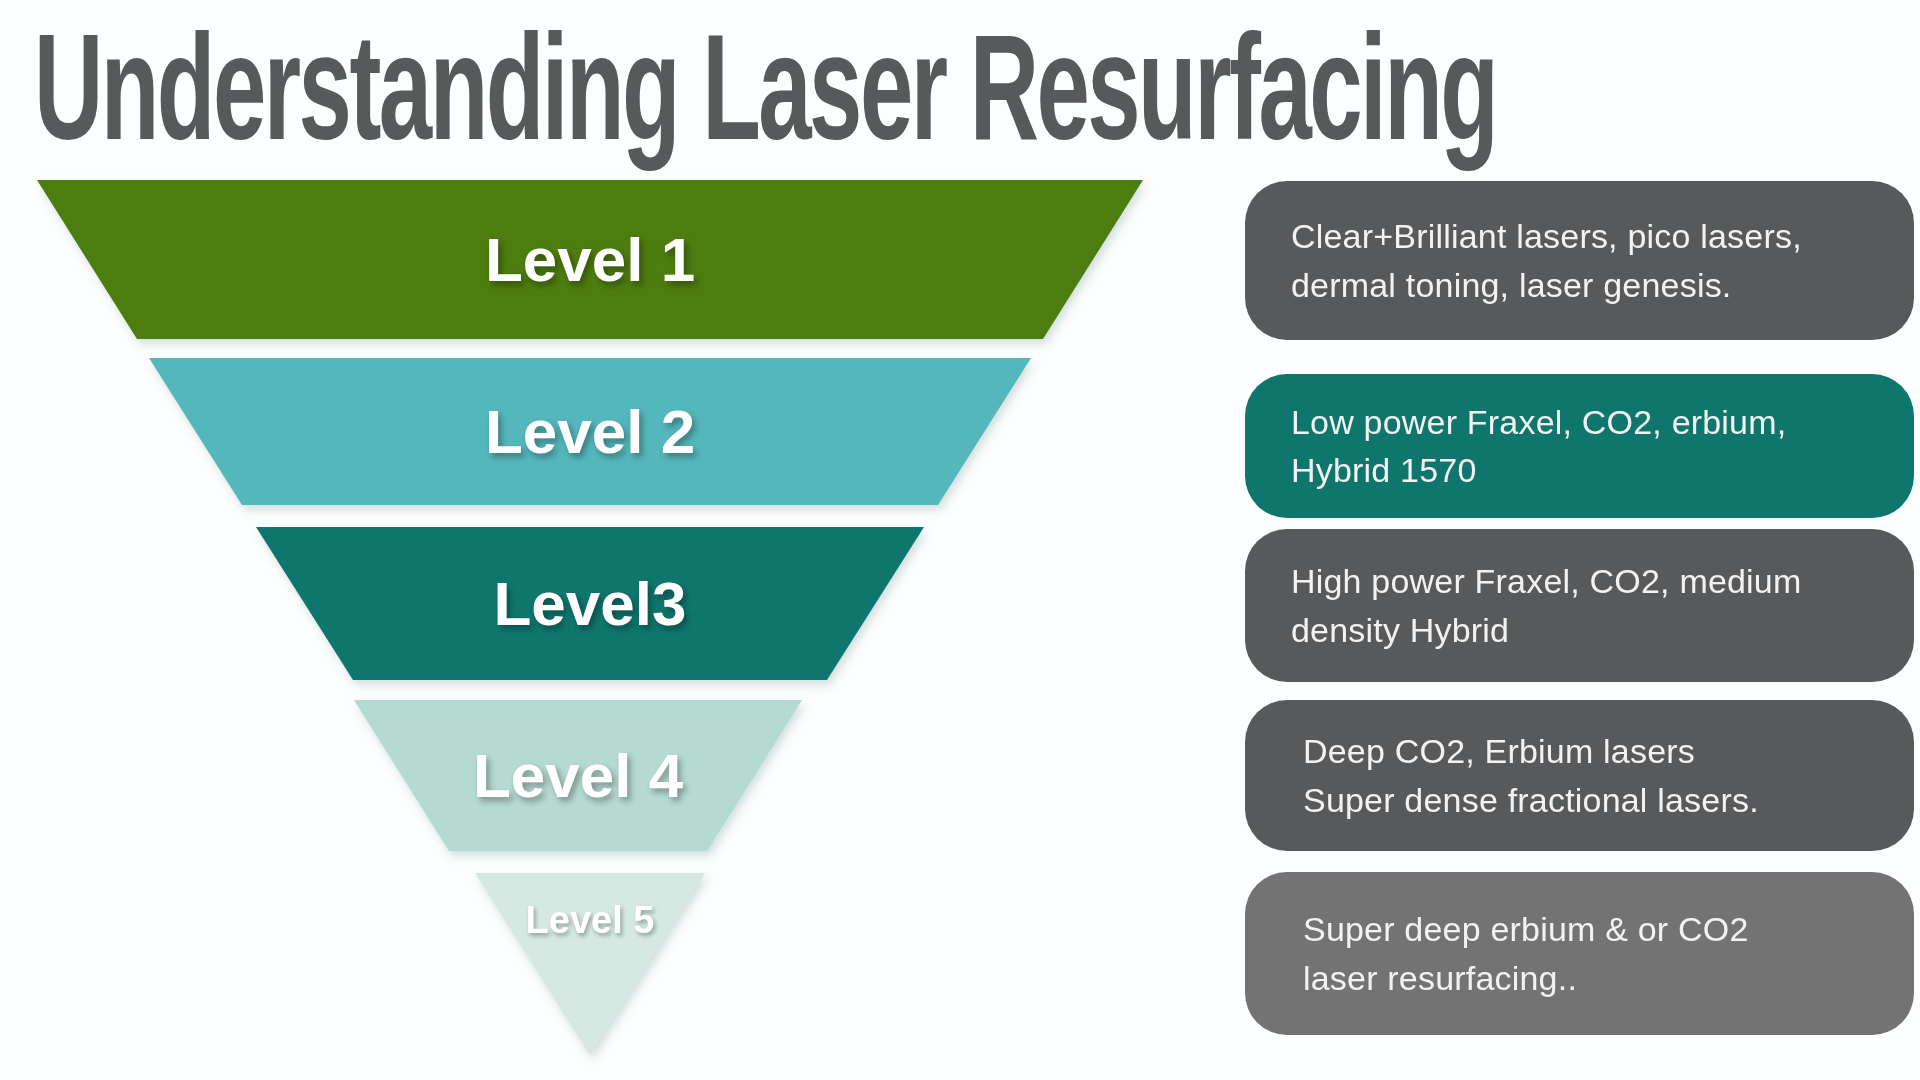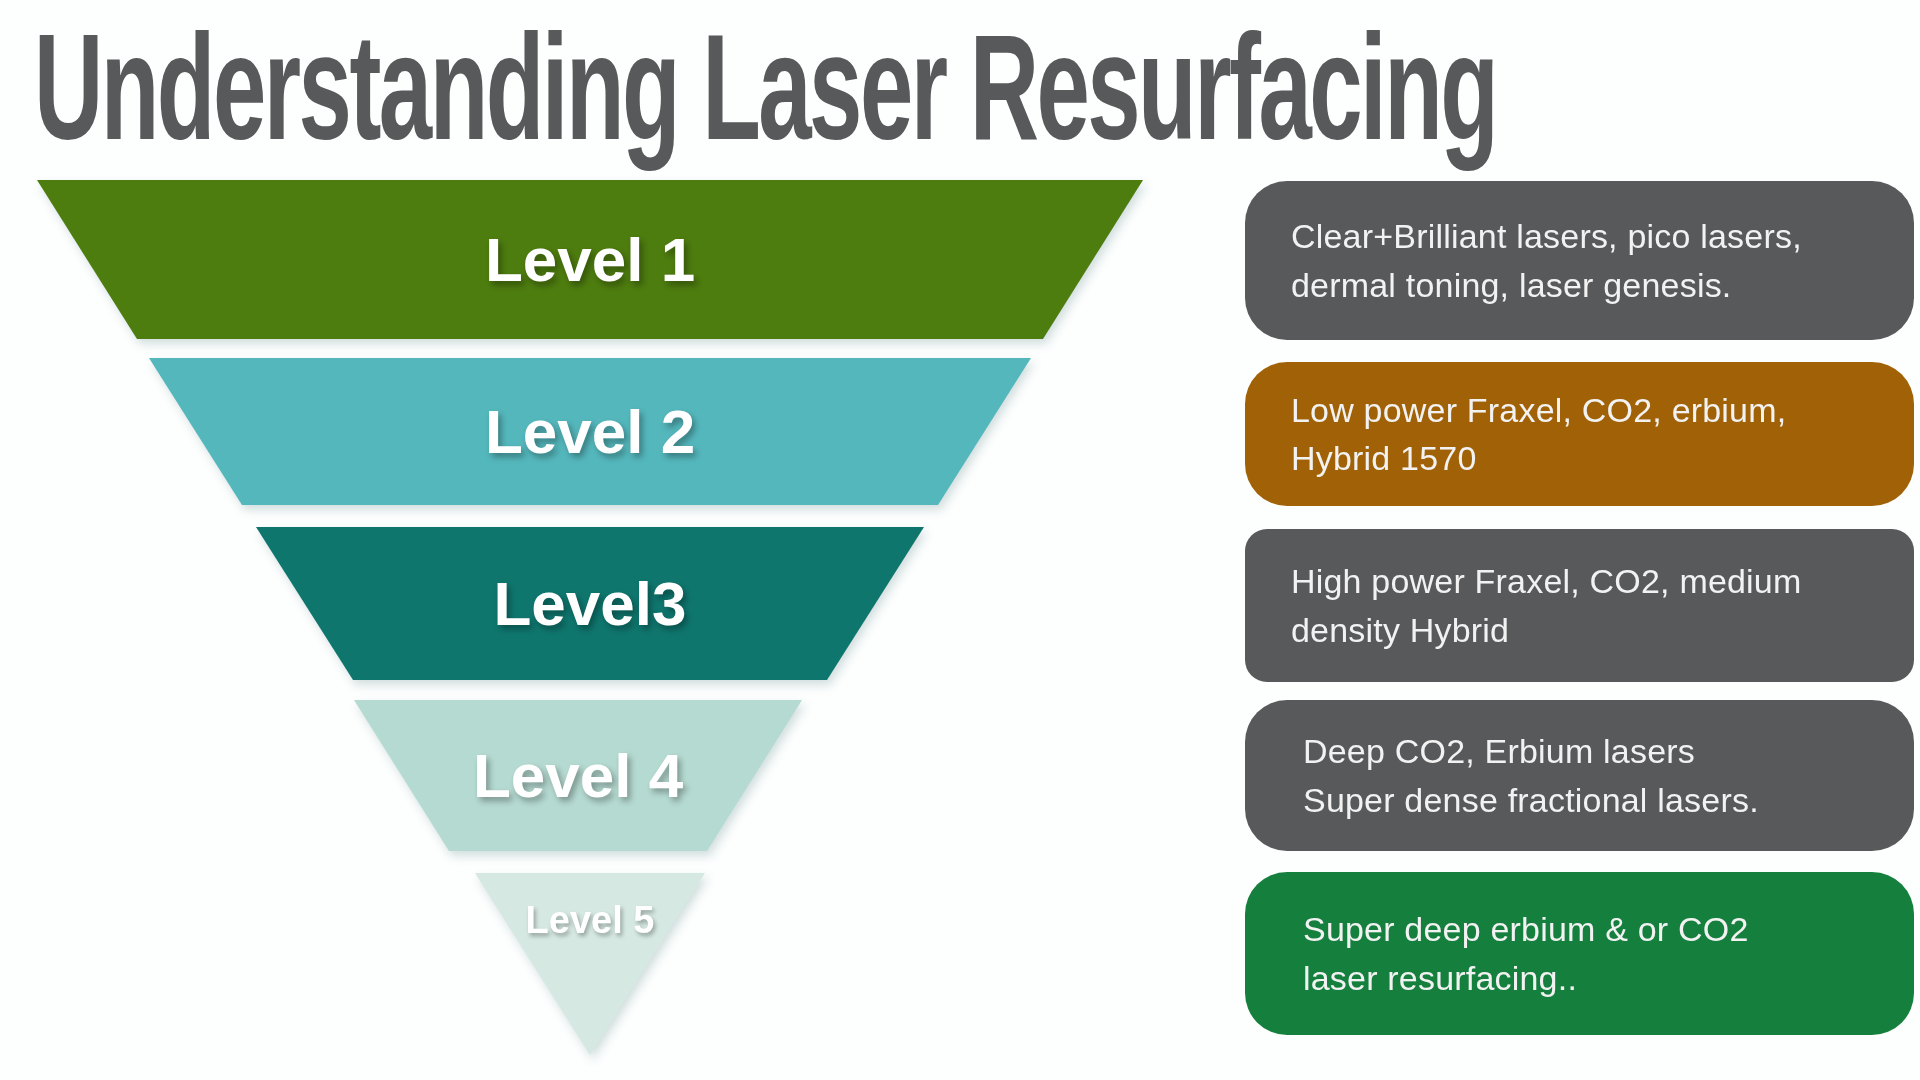--- a/index.html
+++ b/index.html
@@ -65,21 +65,21 @@
   }
   .desc-line {
     color: #f2f2f2;
     font-size: 34px;
     font-weight: 300;
     line-height: 1.42;
     letter-spacing: 0.2px;
   }
   #box1 { top: 181px; height: 159px; }
   #box2 { top: 362px; height: 144px; }
-  #box3 { top: 529px; height: 153px; border-radius: 22px; }
+  #box3 { top: 529px; height: 153px; }
   #box4 { top: 700px; height: 151px; padding-left: 58px; }
   #box5 { top: 872px; height: 163px; padding-left: 58px; }
 </style>
 </head>
 <body style="background: rgb(253, 254, 254);">
 
 <div class="canvas">
 
   <div class="title" style="color: rgb(88, 89, 91);">Understanding Laser Resurfacing</div>
 
@@ -109,31 +109,31 @@
         <span class="band-label">Level 5</span>
       </div>
     </div>
   </div>
 
   <div class="descriptions">
     <div id="box1" class="desc-box" style="background-color: rgb(88, 89, 91);">
       <div class="desc-line">Clear+Brilliant lasers, pico lasers,</div>
       <div class="desc-line">dermal toning, laser genesis.</div>
     </div>
-    <div id="box2" class="desc-box" style="background-color: #a16207;">
+    <div id="box2" class="desc-box" style="background-color: #0f766e; margin-top: 12px;">
       <div class="desc-line">Low power Fraxel, CO2, erbium,</div>
       <div class="desc-line">Hybrid 1570</div>
     </div>
     <div id="box3" class="desc-box" style="background-color: rgb(88, 89, 91);">
       <div class="desc-line">High power Fraxel, CO2, medium</div>
       <div class="desc-line">density Hybrid</div>
     </div>
     <div id="box4" class="desc-box" style="background-color: rgb(88, 89, 91);">
       <div class="desc-line">Deep CO2, Erbium lasers</div>
       <div class="desc-line">Super dense fractional lasers.</div>
     </div>
-    <div id="box5" class="desc-box" style="background-color: #15803d;">
+    <div id="box5" class="desc-box" style="background-color: #737373;">
       <div class="desc-line">Super deep erbium &amp; or CO2</div>
       <div class="desc-line">laser resurfacing..</div>
     </div>
   </div>
 
 </div>
 
 </body></html>

